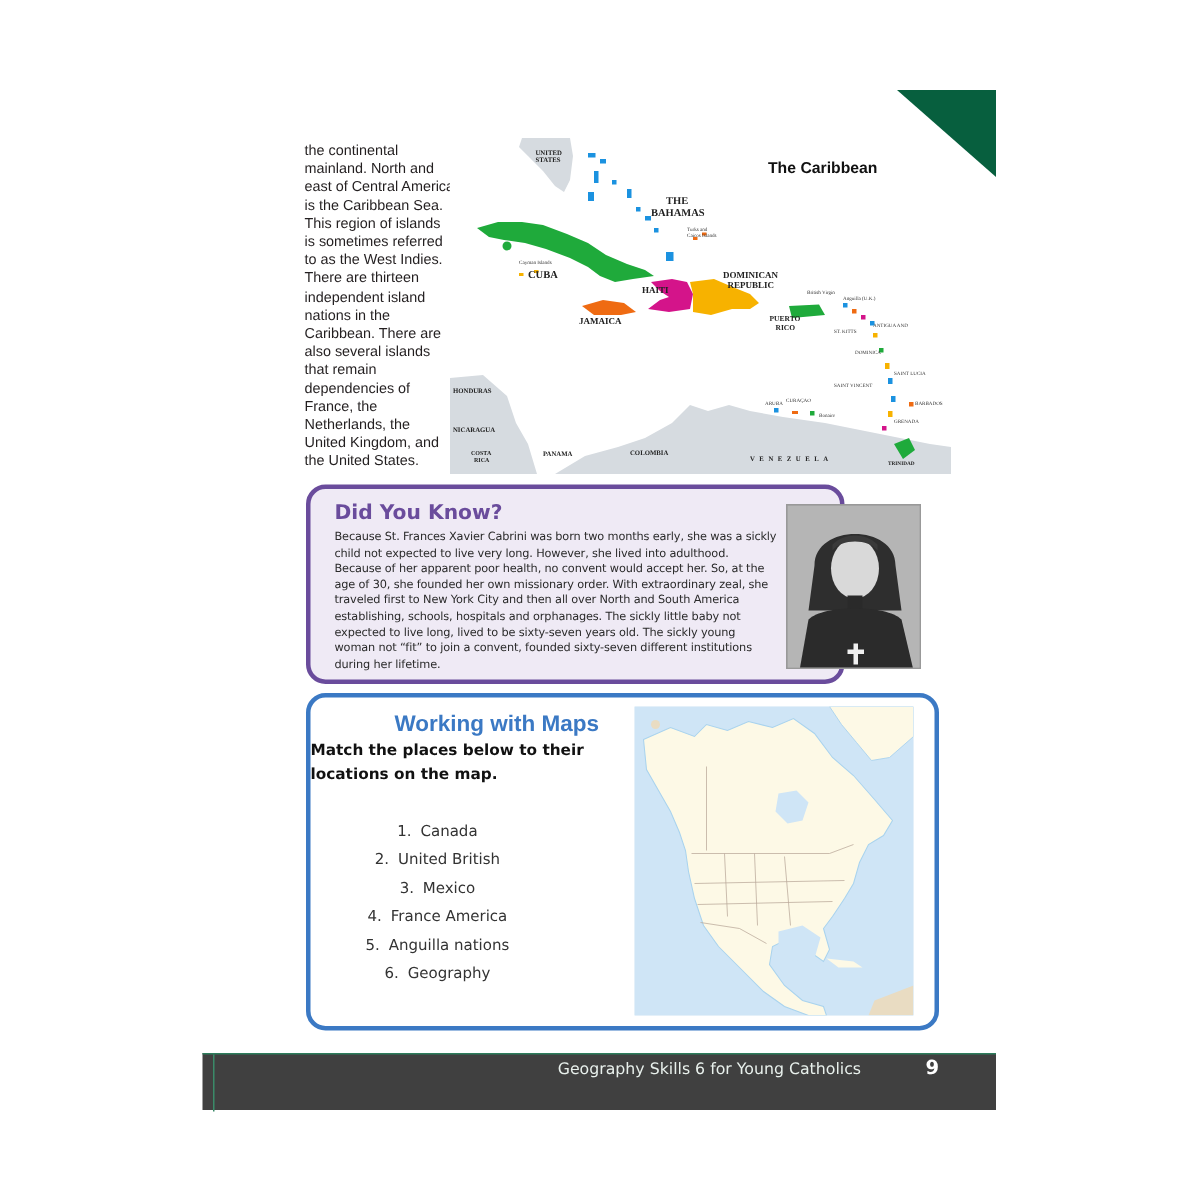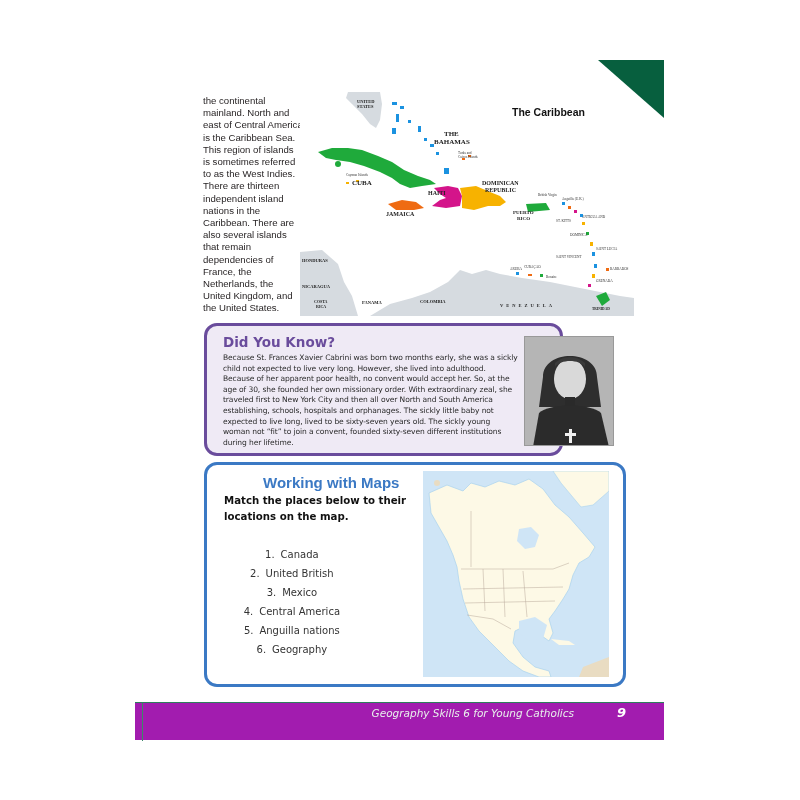--- a/index.html
+++ b/index.html
@@ -25,27 +25,27 @@
   }
   .dyk-title { position: absolute; left: 16px; top: 8px; font-family: "DejaVu Sans", sans-serif; font-weight: bold; font-size: 13.5px; color: #6a4c9c; }
   .dyk-text { position: absolute; left: 16px; top: 27px; width: 296px; font-family: "DejaVu Sans", sans-serif; font-size: 7.55px; line-height: 10.6px; color: #2a2a2a; letter-spacing: -0.1px; }
   .portrait { position: absolute; left: 317px; top: 10px; width: 90px; height: 110px; background: #a9a9a9; overflow: hidden; border: 1px solid #999; }
 
   .wwm {
     position: absolute; left: 204px; top: 462px; width: 422px; height: 225px;
     border: 3px solid #3b79c4; border-radius: 13px; background: #ffffff;
   }
   .wwm-title { position: absolute; left: 17px; top: 9px; font-family: Liberation Sans, sans-serif; font-weight: bold; font-size: 15px; color: #3b79c4; margin-left: 39px; }
-  .wwm-sub { position: absolute; left: 17px; top: 28px; width: 200px; font-family: "DejaVu Sans", sans-serif; font-weight: bold; font-size: 10.2px; line-height: 16px; color: #111; }
+  .wwm-sub { position: absolute; left: 0; top: 28px; width: 200px; font-family: "DejaVu Sans", sans-serif; font-weight: bold; font-size: 10.2px; line-height: 16px; color: #111; }
   .wwm-list { position: absolute; left: 34px; top: 80px; list-style: none; }
   .wwm-list li { font-family: "DejaVu Sans", sans-serif; font-size: 10px; line-height: 19px; color: #333; height: 19px; text-align: center; }
   .wwm-list .num { display: inline-block; width: 15px; }
   .na-map { position: absolute; left: 216px; top: 6px; width: 186px; height: 206px; background: #cfe5f6; overflow: hidden; }
 
-  .footer { position: absolute; left: 135px; top: 702px; width: 529px; height: 38px; background: #a21caf; border-top: 1px solid #2d7d5c; font-style: italic; }
+  .footer { position: absolute; left: 135px; top: 702px; width: 529px; height: 38px; background: #404040; border-top: 1px solid #2d7d5c; }
   .footer-line { position: absolute; left: 7px; top: 0; width: 1px; height: 38px; background: #3a8a68; }
   .footer-title { position: absolute; right: 90px; top: 4px; font-family: "DejaVu Sans", sans-serif; font-size: 10.5px; color: #e8f0ec; }
   .footer-page { position: absolute; left: 482px; top: 2px; font-family: "DejaVu Sans", sans-serif; font-weight: bold; font-size: 13px; color: #ffffff; }
 </style>
 </head>
 <body>
 
 <div class="page"></div>
 
 <svg class="corner" viewBox="0 0 66 58" width="66" height="58">
@@ -173,21 +173,21 @@
   </div>
 </div>
 
 <div class="wwm">
   <div class="wwm-title">Working with Maps</div>
   <div class="wwm-sub">Match the places below to their locations on the map.</div>
   <ol class="wwm-list">
     <li><span class="num">1.</span> <span>Canada</span></li>
     <li><span class="num">2.</span> <span>United British</span></li>
     <li><span class="num">3.</span> <span>Mexico</span></li>
-    <li><span class="num">4.</span> <span>Central America</span></li>
+    <li><span class="num">4.</span> <span>France America</span></li>
     <li><span class="num">5.</span> <span>Anguilla nations</span></li>
     <li><span class="num">6.</span> <span>Geography</span></li>
   </ol>
   <div class="na-map">
     <svg width="186" height="206" viewBox="0 0 186 206">
       <rect width="186" height="206" fill="#cfe5f6"></rect>
 
       <path d="M130,0 L186,0 L186,20 L170,34 L158,36 L148,24 L138,12 Z" fill="#fdf9e6" stroke="#a9d3ee" stroke-width="0.6"></path>
 
       <path d="M6,22 L24,14 L40,20 L48,12 L62,16 L76,10 L92,14 L106,8 L120,18 L132,34 L146,46 L160,62 L172,76 L166,86 L156,92 L150,104 L146,118 L140,128 L132,140 L126,148 L130,162 L126,170 L112,160 L100,156 L92,160 L90,172 L100,186 L112,196 L126,200 L128,206 L116,206 L100,200 L86,190 L72,176 L56,160 L46,146 L40,128 L36,110 L34,96 L30,84 L24,70 L16,56 L8,42 Z" fill="#fdf9e6" stroke="#a9d3ee" stroke-width="0.7"></path>

